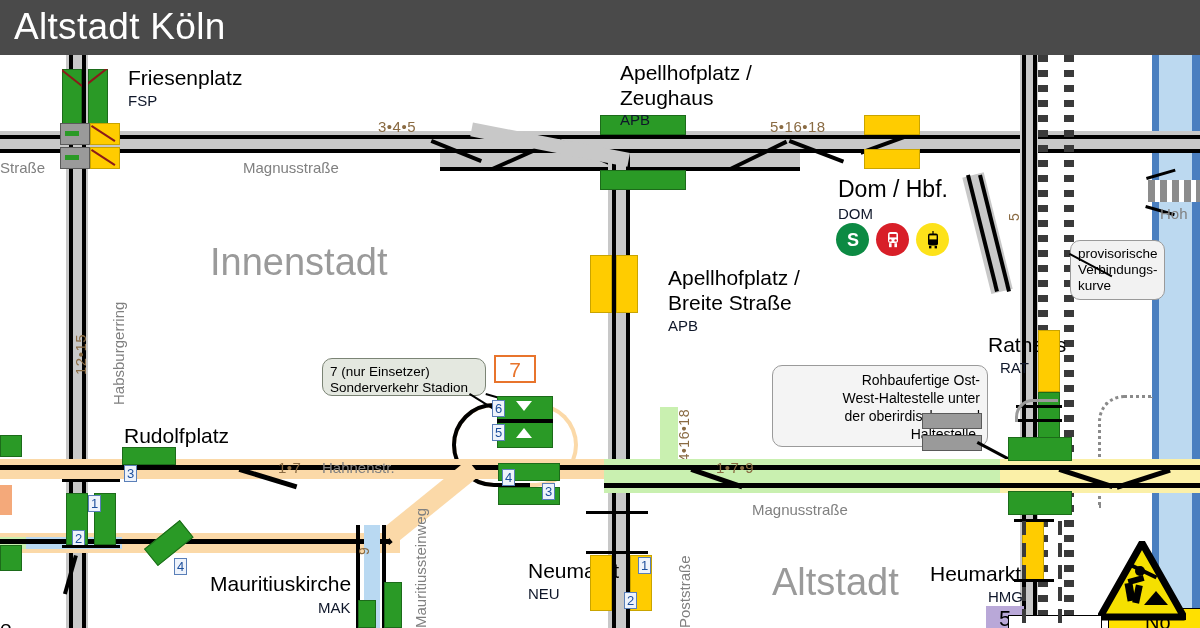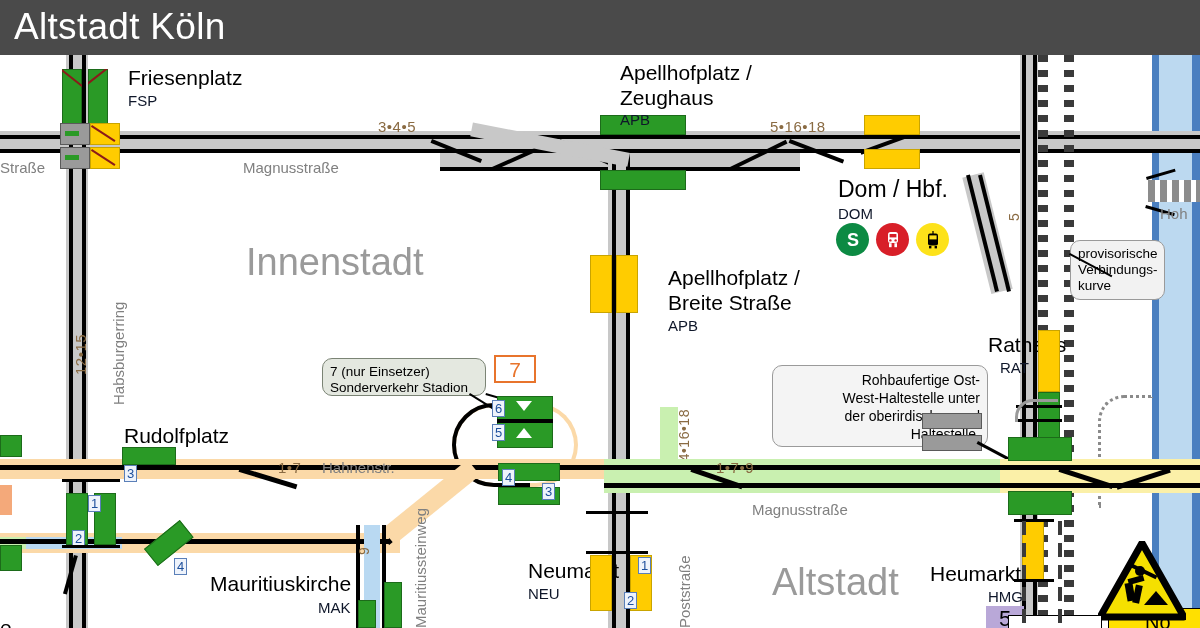--- a/index.html
+++ b/index.html
@@ -213,21 +213,21 @@
       <div>Rohbaufertige Ost-</div>
       <div>West-Haltestelle unter</div>
       <div>der oberirdischen und</div>
       <div>Haltestelle.</div>
     </div>
     <div class="plat-grey" style="left:922px;top:358px;width:60px;height:16px;"></div>
     <div class="plat-grey" style="left:922px;top:380px;width:60px;height:16px;"></div>
     <div class="leader" style="left:978px;top:386px;width:70px;height:3px;transform:rotate(28deg);"></div>
     <div class="dir-tri" style="left:1024px;top:400px;border-left:9px solid transparent;border-right:3px solid transparent;border-top:12px solid #000;transform:rotate(-20deg);"></div>
 
-    <div class="district" style="left:210px;top:186px;margin-left:36px;">Innenstadt</div>
+    <div class="district" style="left:210px;top:186px;">Innenstadt</div>
     <div class="district" style="left:772px;top:506px;">Altstadt</div>
 
     <div class="street vert" style="left:110px;top:350px;">Habsburgerring</div>
     <div class="lines vert" style="left:72px;top:320px;">12•15</div>
 
     <div class="corr-orange" style="left:452px;top:348px;width:126px;height:84px;border-radius:42px;"></div>
     <div class="abs" style="left:456px;top:352px;width:118px;height:76px;border-radius:38px;background:#fff;"></div>
     <div class="abs" style="left:452px;top:348px;width:126px;height:84px;border:4px solid #000;border-radius:42px;box-sizing:border-box;
          clip-path:polygon(0 0,62% 0,62% 100%,0 100%);"></div>
 

